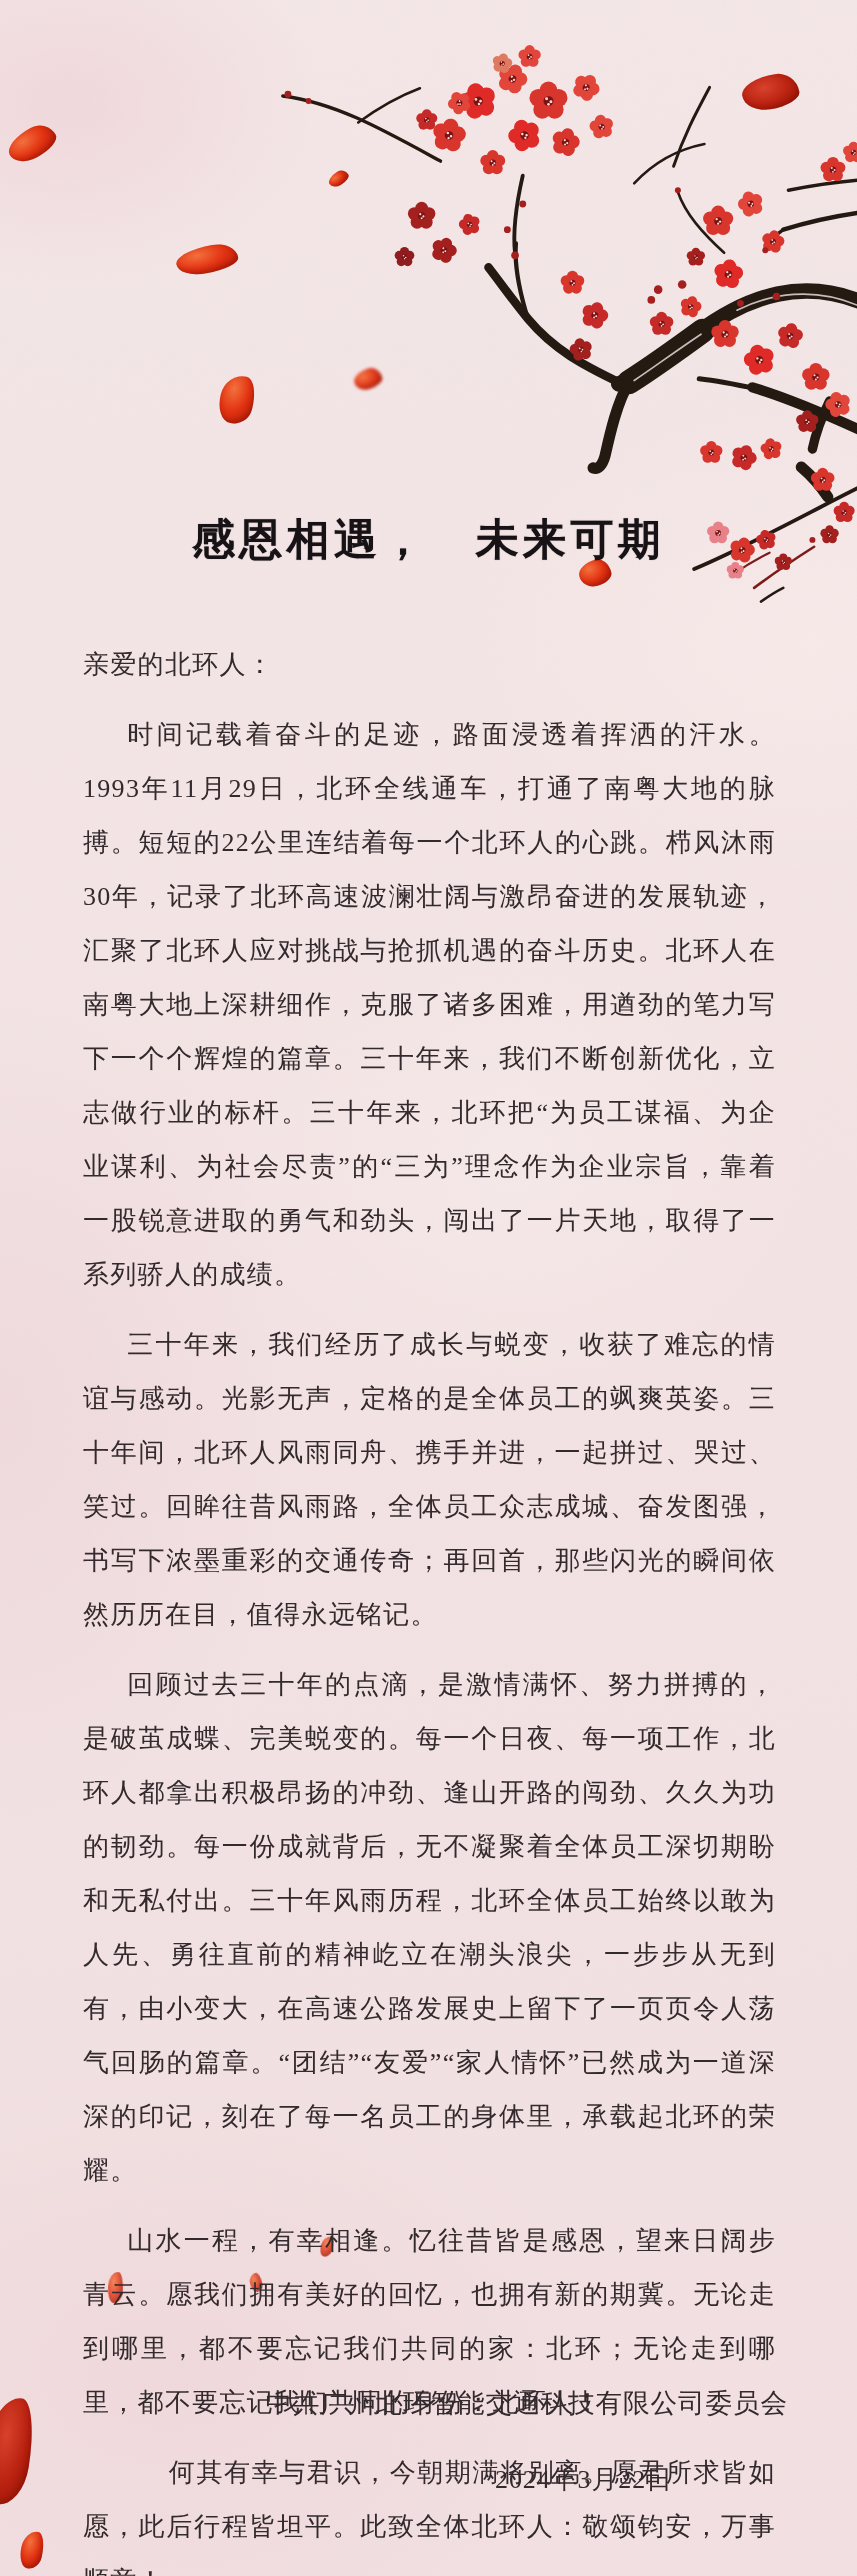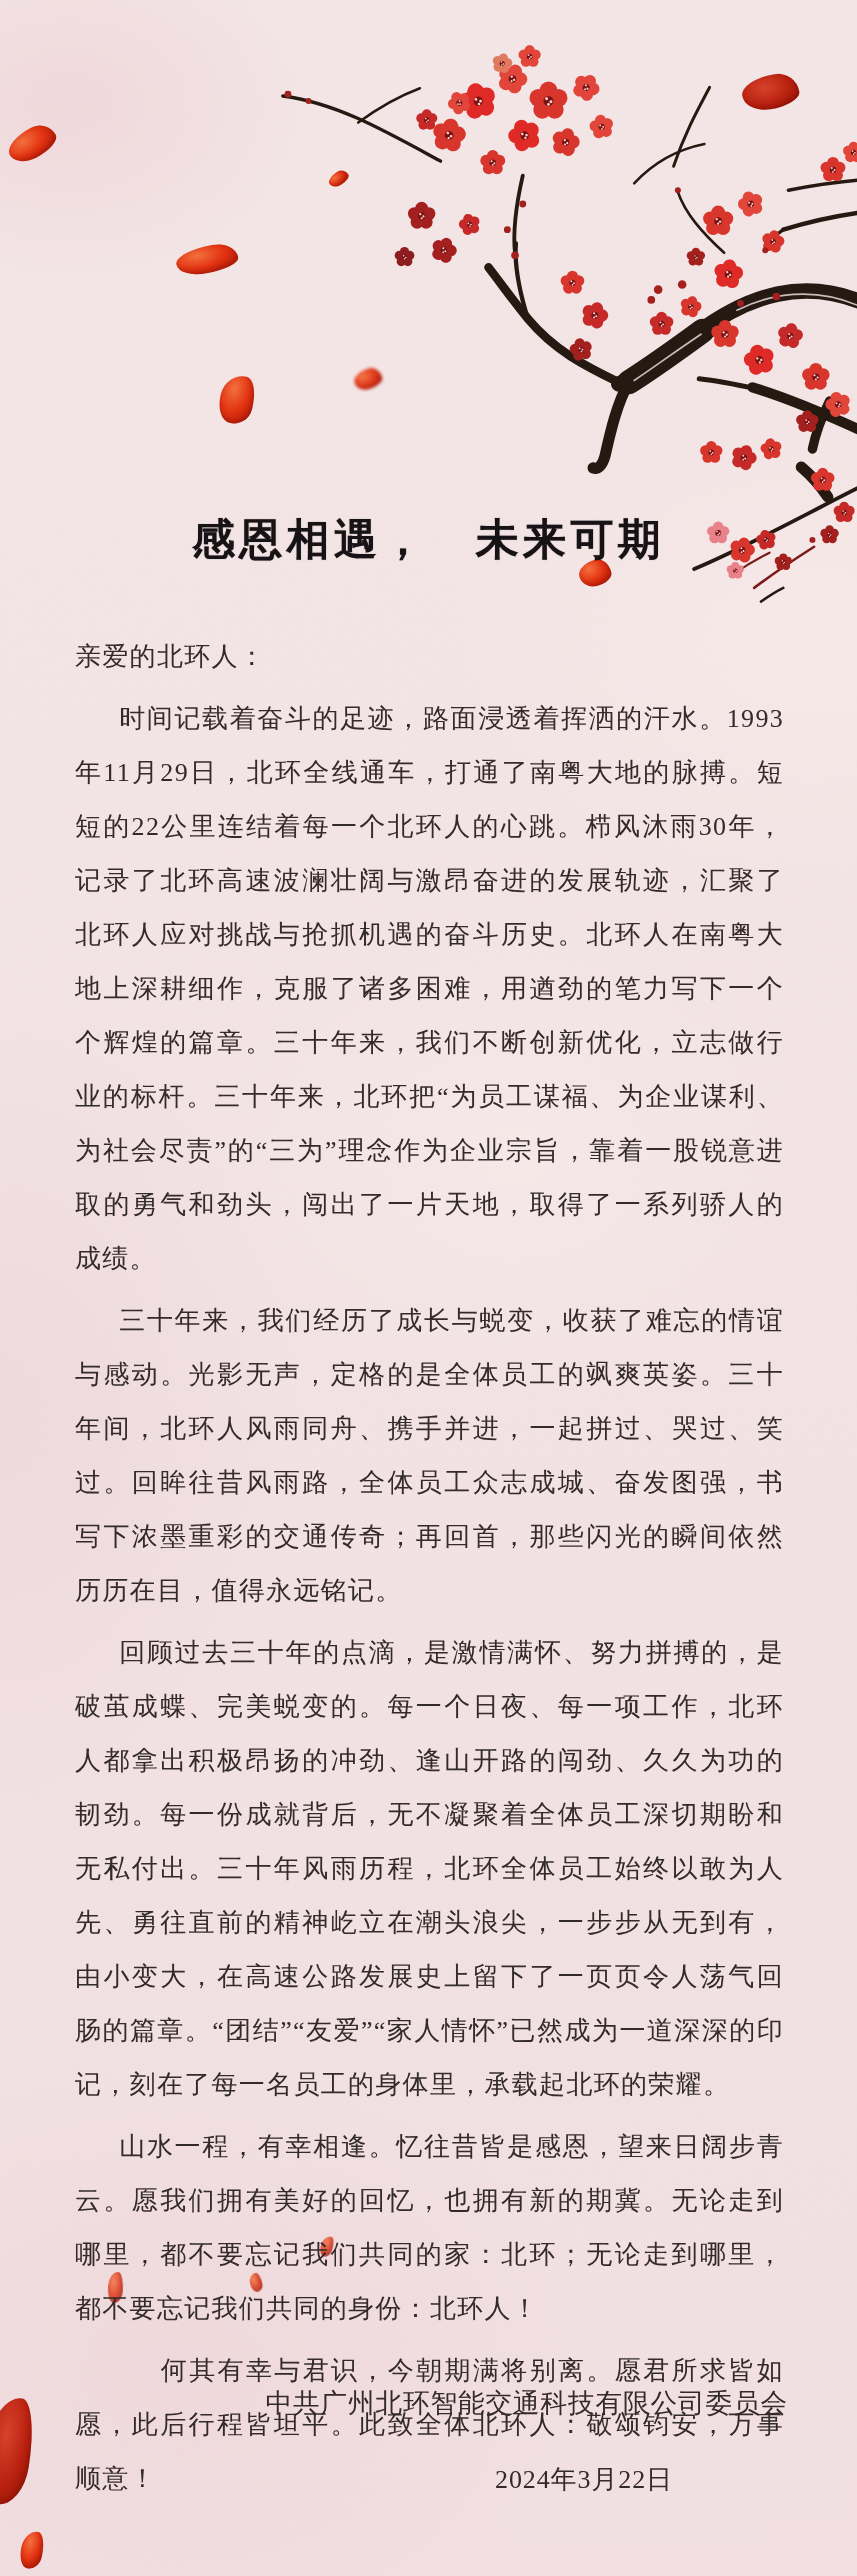--- a/index.html
+++ b/index.html
@@ -50,21 +50,21 @@
     text-shadow: 0 0 0.9px rgba(20,10,10,.5);
   }
 
   .letter-body {
     position: absolute; left: 67px; top: 622px; width: 725px;
     z-index: 4;
     font-size: 26px; line-height: 54px; letter-spacing: 1.3px;
     color: #332a2d;
     text-align: justify;
   }
-  .letter-body p { margin: 8px; text-indent: 1.7em; }
+  .letter-body p { margin: 16px; text-indent: 1.7em; }
   .letter-body p.salutation { text-indent: 0; }
   .letter-body p.p-last { text-indent: 3.3em; }
 
   .signature {
     position: absolute; top: 2385px; right: 69px;
     z-index: 4;
     font-size: 26.6px; letter-spacing: 0.9px; color: #332a2d;
   }
   .sign-date {
     position: absolute; top: 2462px; left: 495px;

